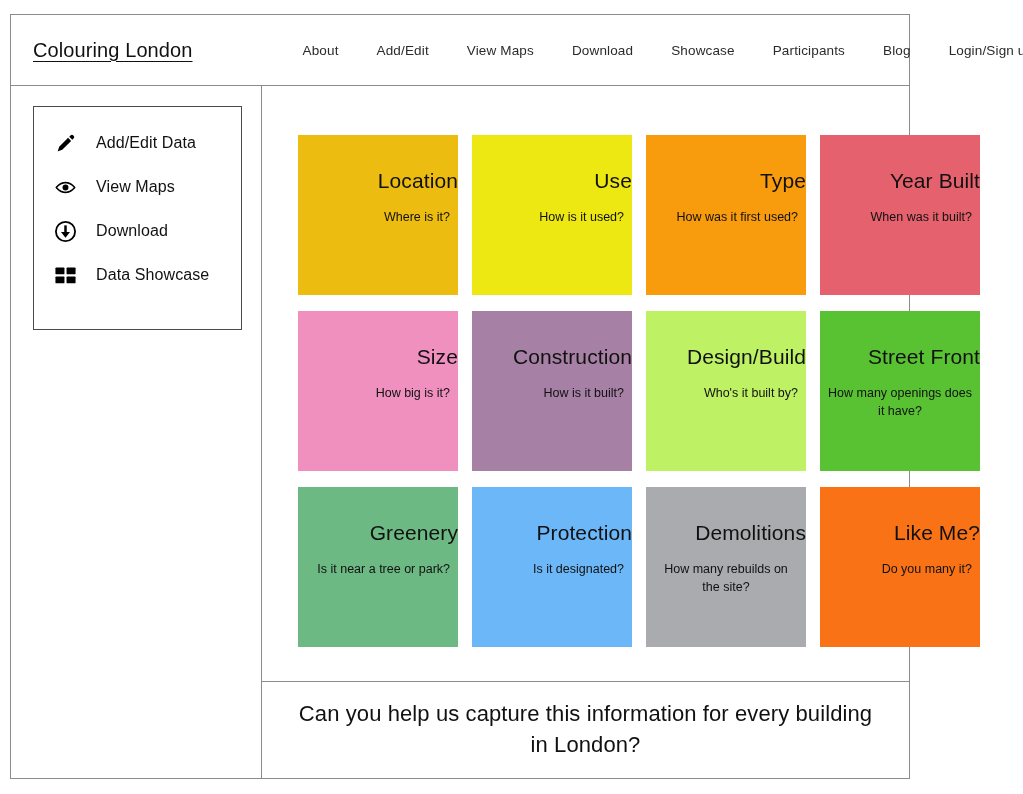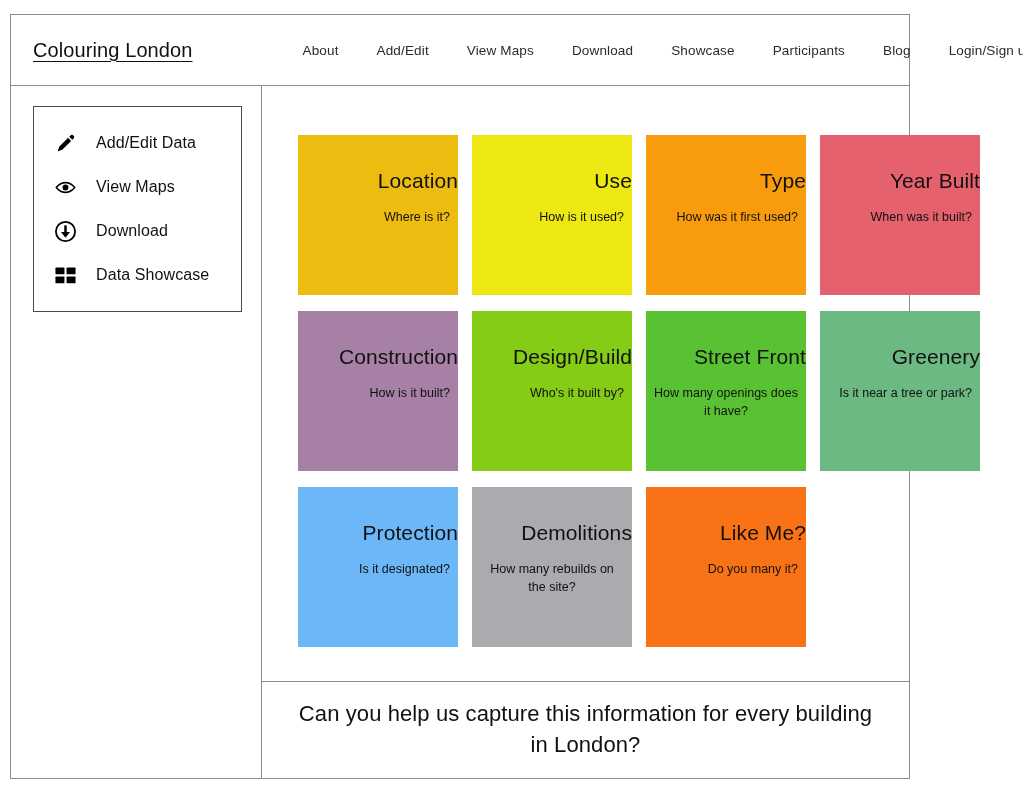--- a/index.html
+++ b/index.html
@@ -82,21 +82,21 @@
     font-size: 30px;
     font-weight: 400;
     letter-spacing: .2px;
     color: #111111;
     margin-bottom: 12px;
   }
 
   #menu-box {
     width: 209px;
     border: 1px solid #4a4a4a;
-    padding: 14px 0 14px 0;
+    padding: 14px 0 32px 0;
   }
 
   .menu-item {
     display: flex;
     align-items: center;
     height: 44px;
     padding-left: 16px;
     cursor: pointer;
   }
 
@@ -262,25 +262,29 @@
               <div class="tile-sub">How is it used?</div>
             </div>
             <div class="tile" style="background: rgb(248, 156, 14);">
               <div class="tile-title">Type</div>
               <div class="tile-sub">How was it first used?</div>
             </div>
             <div class="tile" style="background: rgb(228, 97, 109);">
               <div class="tile-title">Year Built</div>
               <div class="tile-sub">When was it built?</div>
             </div>
+            <div class="tile" style="background: rgb(239, 144, 191);">
+              <div class="tile-title">Size</div>
+              <div class="tile-sub">How big is it?</div>
+            </div>
             <div class="tile" style="background: rgb(167, 128, 165);">
               <div class="tile-title">Construction</div>
               <div class="tile-sub">How is it built?</div>
             </div>
-            <div class="tile" style="background: #84cc16;">
+            <div class="tile" style="background: #bef264;">
               <div class="tile-title">Design/Build</div>
               <div class="tile-sub">Who's it built by?</div>
             </div>
             <div class="tile" style="background: rgb(88, 194, 50);">
               <div class="tile-title">Street Front</div>
               <div class="tile-sub">How many openings does it have?</div>
             </div>
             <div class="tile" style="background: rgb(108, 185, 131);">
               <div class="tile-title">Greenery</div>
               <div class="tile-sub">Is it near a tree or park?</div>

